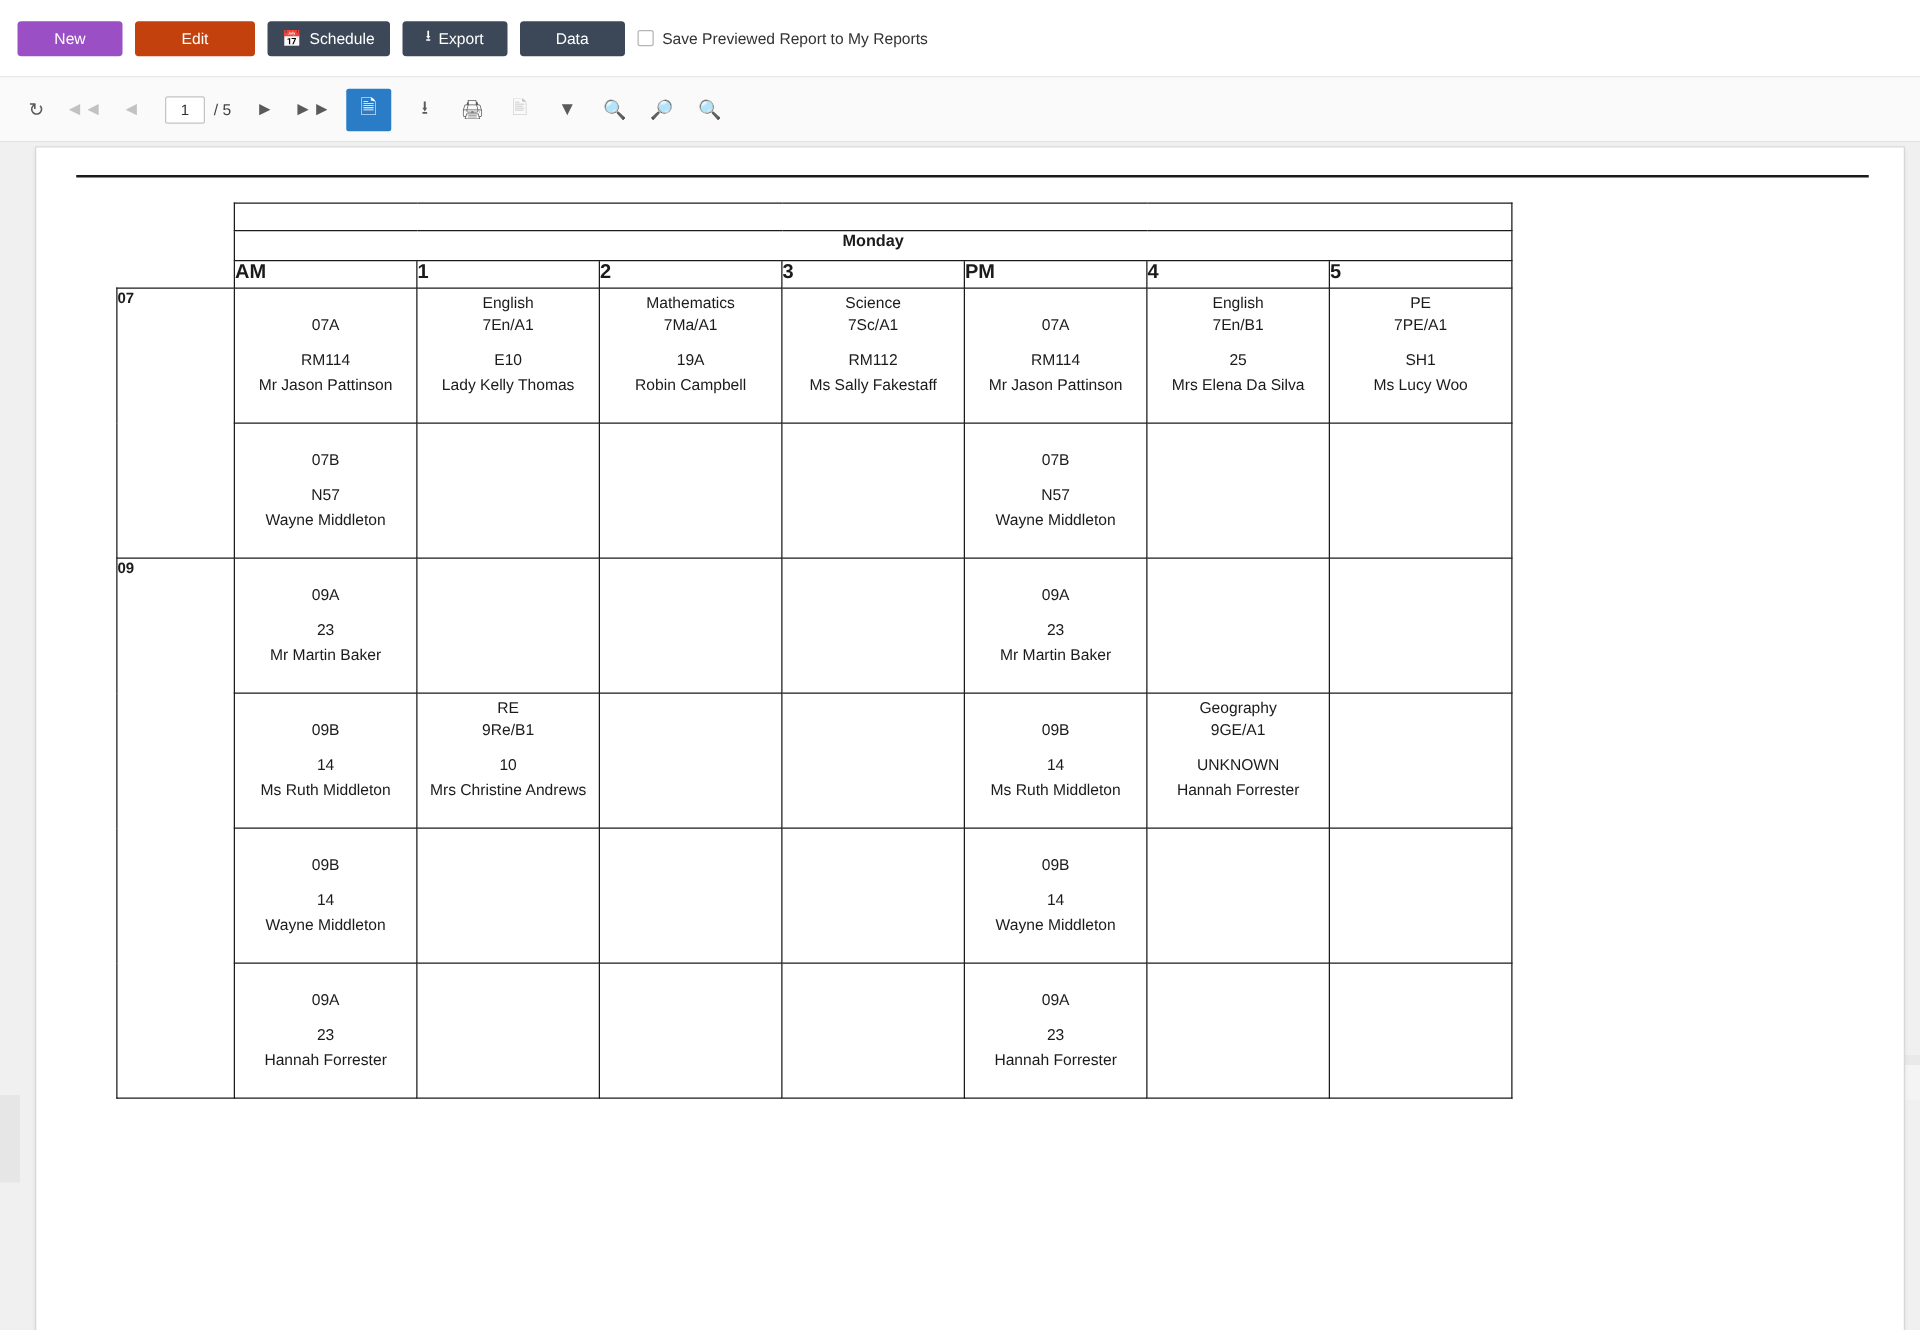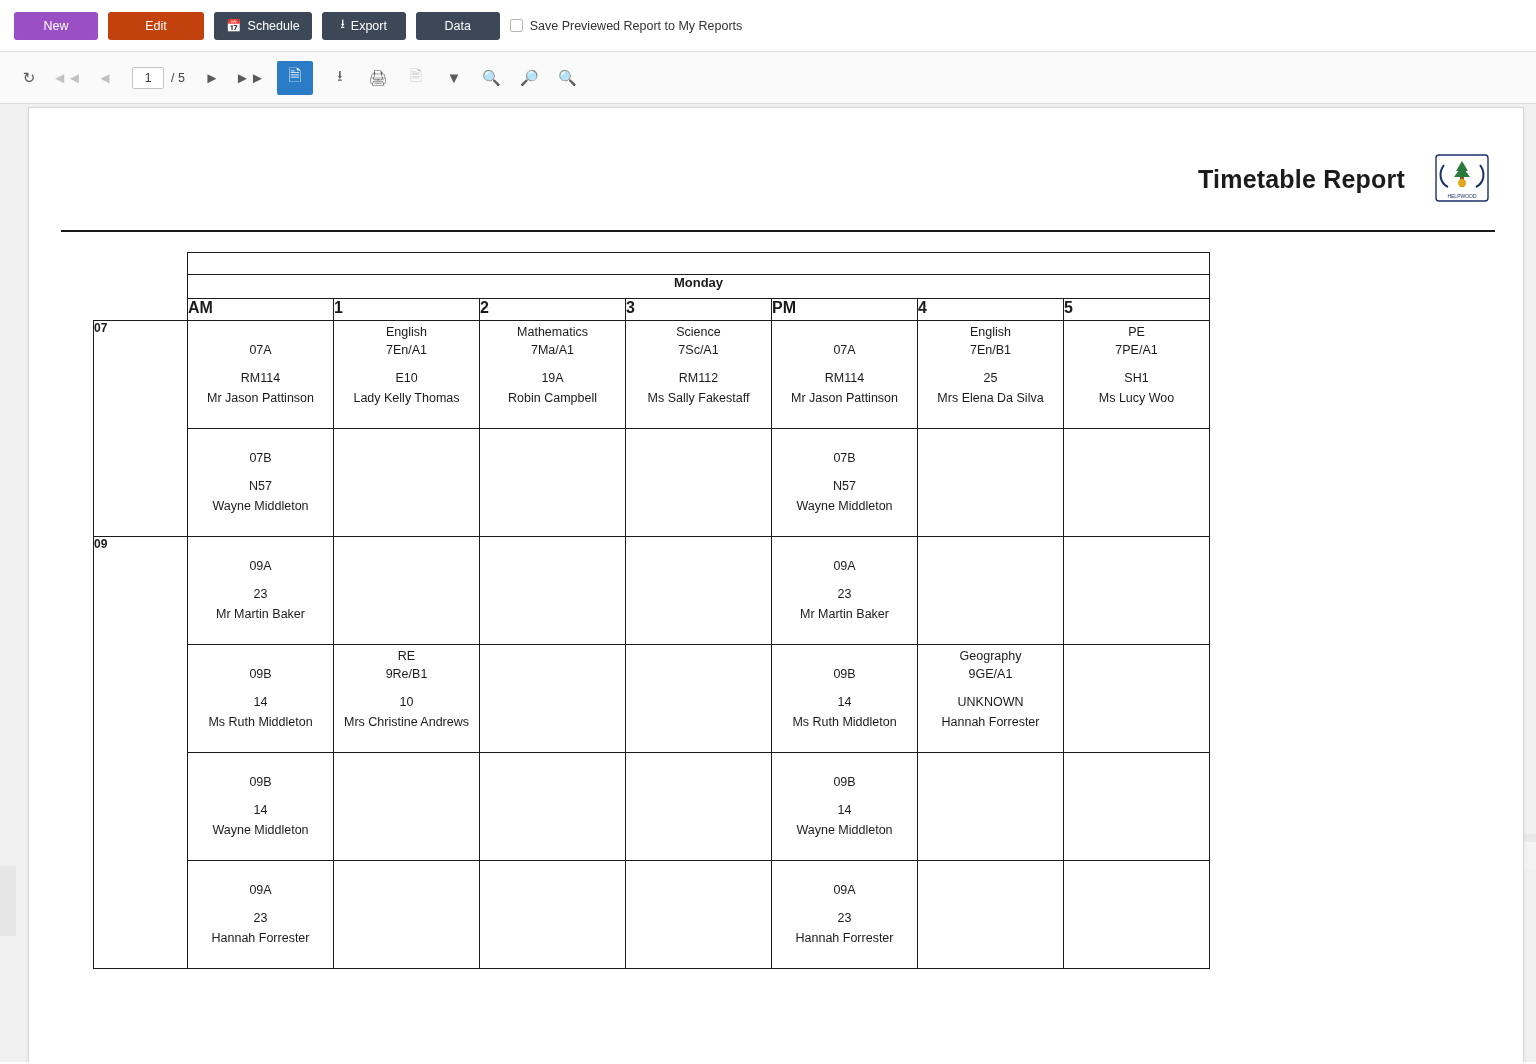--- a/index.html
+++ b/index.html
@@ -6,21 +6,21 @@
   html, body {
     margin: 0; padding: 0;
     width: 1536px; height: 1064px;
     background: #ffffff;
     font-family: "Liberation Sans", sans-serif;
     overflow: hidden;
   }
 
   
   .topbar {
-    height: 52px;
+    height: 62px;
     display: flex;
     align-items: center;
     padding: 0 14px;
     gap: 10px;
     background: #ffffff;
     border-bottom: 1px solid #e2e2e2;
   }
   .btn {
     height: 28px;
     min-width: 84px;
@@ -259,35 +259,20 @@
   <span class="ticon">🔍</span>
 </div>
 
 <div class="canvas">
   <div class="left-strip"></div>
   <div class="shadow-strip"></div>
   <div class="shadow-strip2"></div>
 
   <div class="page">
 
-    <div class="rep-head">
-      <div class="rep-title">Timetable Report</div>
-      <div class="logo">
-        <svg width="64" height="56" viewBox="0 0 64 56">
-          <rect x="6" y="4" width="52" height="46" rx="3" fill="#ffffff" stroke="#1b2f6b" stroke-width="1.4"></rect>
-          <path d="M14 14 C8 22 10 32 18 36" stroke="#1b2f6b" stroke-width="2" fill="none"></path>
-          <path d="M50 14 C56 22 54 32 46 36" stroke="#1b2f6b" stroke-width="2" fill="none"></path>
-          <path d="M32 10 L26 20 L38 20 Z" fill="#2b7a3d"></path>
-          <path d="M32 15 L24 26 L40 26 Z" fill="#2b7a3d"></path>
-          <rect x="30" y="26" width="4" height="10" fill="#8a5a20"></rect>
-          <circle cx="32" cy="32" r="4" fill="#e0a81e"></circle>
-          <text x="32" y="47" font-size="5" text-anchor="middle" fill="#1b2f6b" font-family="Liberation Sans, sans-serif">HELPWOOD</text>
-        </svg>
-      </div>
-    </div>
 
     <div class="hr"></div>
 
 
     <table class="tt">
       <colgroup>
         <col class="c-year">
           <col class="c-slot">
           <col class="c-slot">
           <col class="c-slot">

